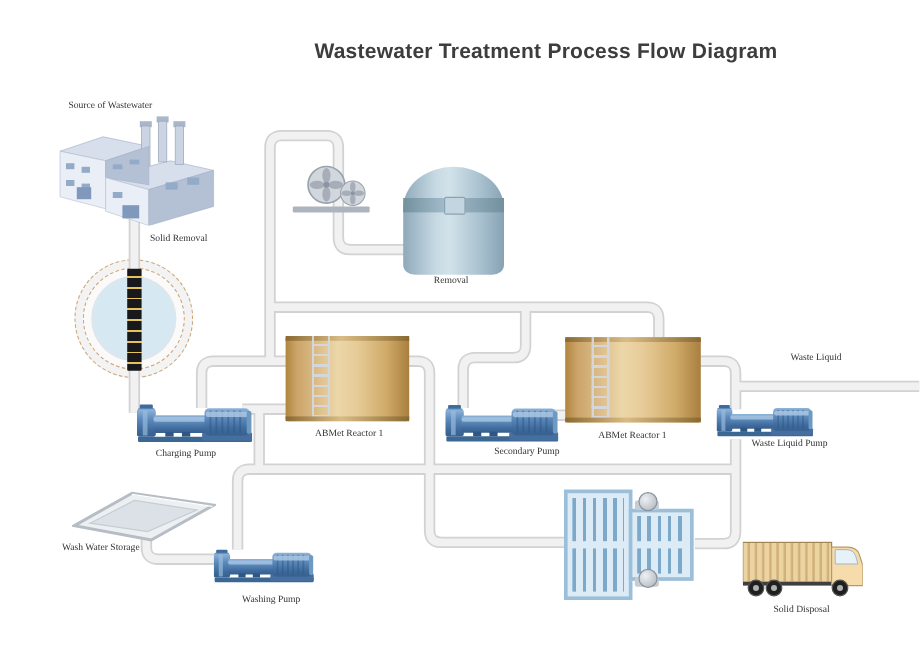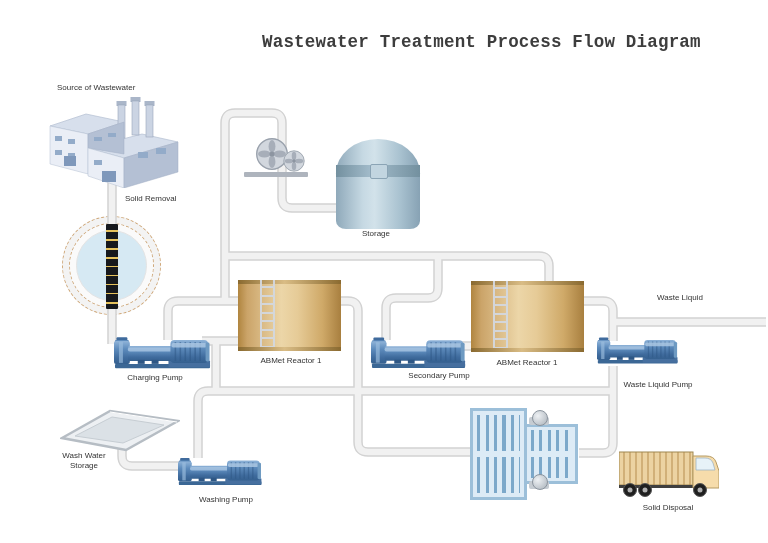--- a/index.html
+++ b/index.html
@@ -1,20 +1,20 @@
 <!DOCTYPE html>
 <html><head>
 <meta charset="utf-8">
 <style>
   html,body{margin:0;padding:0;background:#fff;}
   #stage{position:relative;width:768px;height:543px;background:#ffffff;overflow:hidden;
          font-family:"Liberation Sans", sans-serif;}
   .title{position:absolute;left:262px;top:32px;font-size:17.5px;font-weight:bold;color:#3d3d3d;
-         letter-spacing:.2px;white-space:nowrap;font-family:Liberation Mono, monospace;}
-  .lbl{position:absolute;font-size:8px;color:#333;text-align:center;line-height:1.25;}
+         letter-spacing:.2px;white-space:nowrap;}
+  .lbl{position:absolute;font-size:8px;color:#333;text-align:center;line-height:1.25;font-family:Liberation Serif, serif;}
   .lbl.left{text-align:left;}
   #pipes{position:absolute;left:0;top:0;z-index:2;}
   .pipe-outer path{stroke:#d2d2d2;stroke-width:9.5px;fill:none;stroke-linejoin:round;stroke-linecap:butt;}
   .pipe-inner path{stroke:#f1f1f1;stroke-width:6.5px;fill:none;stroke-linejoin:round;stroke-linecap:butt;}
   .eq{position:absolute;z-index:3;}
   .flat{z-index:1;}
   .over{z-index:4;}
   
   .clar{width:99px;height:99px;border-radius:50%;background:#f3f3f3;border:1px dashed #cfa87a;box-sizing:border-box;}
   .clar .ring{position:absolute;left:6px;top:6px;right:6px;bottom:6px;border-radius:50%;
@@ -231,23 +231,23 @@
         <circle cx="11" cy="42" r="2.5" fill="#b0b0b0"></circle>
       <circle cx="26" cy="42" r="6.5" fill="#1f1f1f" stroke="#555"></circle>
         <circle cx="26" cy="42" r="2.5" fill="#b0b0b0"></circle>
       <circle cx="81" cy="42" r="6.5" fill="#1f1f1f" stroke="#555"></circle>
         <circle cx="81" cy="42" r="2.5" fill="#b0b0b0"></circle>
     </g>
   </svg>
 
   <div class="lbl left" style="left:57px;top:83px;width:110px;">Source of Wastewater</div>
   <div class="lbl left" style="left:125px;top:194px;width:90px;">Solid Removal</div>
-  <div class="lbl" style="left:336px;top:229px;width:80px;">Storage</div>
+  <div class="lbl" style="left:336px;top:229px;width:80px;">Removal</div>
   <div class="lbl" style="left:241px;top:356px;width:100px;">ABMet Reactor 1</div>
   <div class="lbl" style="left:477px;top:358px;width:100px;">ABMet Reactor 1</div>
   <div class="lbl" style="left:105px;top:373px;width:100px;">Charging Pump</div>
   <div class="lbl" style="left:389px;top:371px;width:100px;">Secondary Pump</div>
   <div class="lbl" style="left:630px;top:293px;width:100px;">Waste Liquid</div>
-  <div class="lbl" style="left:608px;top:380px;width:100px;">Waste Liquid Pump</div>
+  <div class="lbl" style="left:608px;top:365px;width:100px;">Waste Liquid Pump</div>
   <div class="lbl" style="left:49px;top:451px;width:70px;">Wash Water Storage</div>
   <div class="lbl" style="left:176px;top:495px;width:100px;">Washing Pump</div>
   <div class="lbl" style="left:618px;top:503px;width:100px;">Solid Disposal</div>
 </div>
 
 </body></html>

